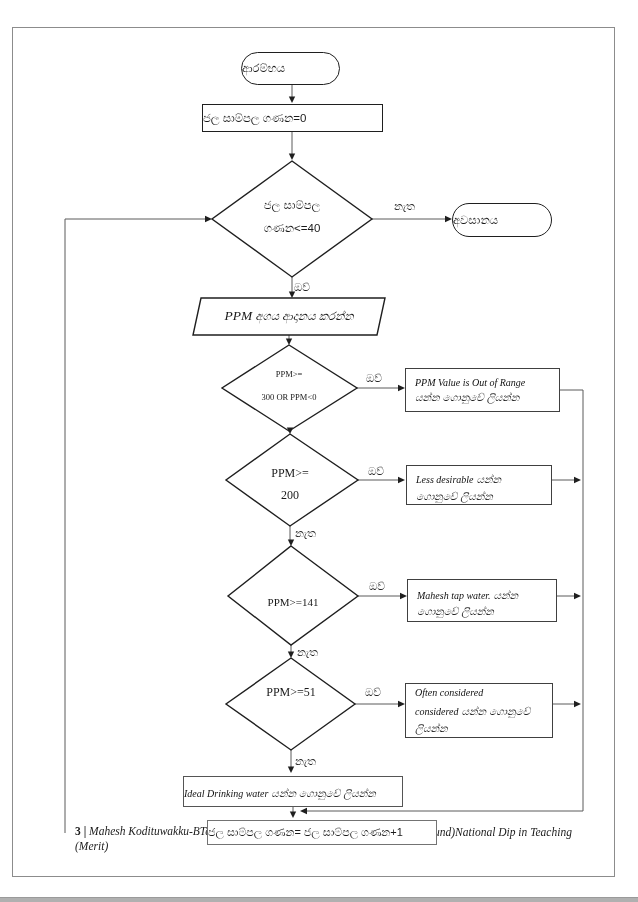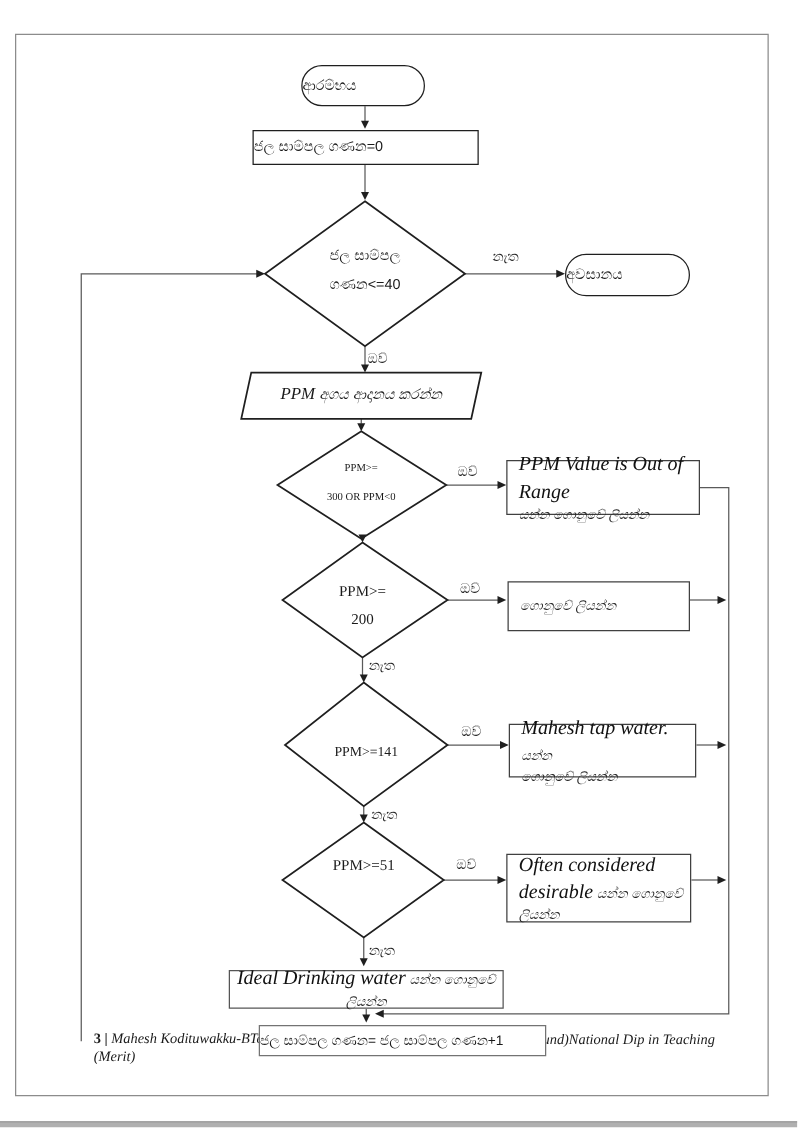--- a/index.html
+++ b/index.html
@@ -14,21 +14,21 @@
          display:flex;align-items:center;justify-content:flex-start;text-align:center;z-index:3;}
   .stadium{border-radius:17px;}
   .outbox{position:absolute;background:#fff;border:1px solid #404040;box-sizing:border-box;
           display:flex;flex-direction:column;justify-content:center;z-index:3;
           padding-left:9px;line-height:1.35;}
   .thinbox{border-width:1px;border-color:#555;}
   .si{font-size:11.5px;}
   .dtext{position:absolute;text-align:center;z-index:3;}
   .serif{font-family:"Liberation Serif","DejaVu Serif",serif;}
   .en-it{font-family:"Liberation Serif","DejaVu Serif",serif;font-style:italic;
-         font-size:16px;color:#111;}
+         font-size:10px;color:#111;}
   .si-it{font-style:italic;font-size:10.5px;color:#222;}
   .lbl{position:absolute;font-size:11px;color:#222;z-index:3;white-space:nowrap;}
   .foot{position:absolute;font-family:"Liberation Serif","DejaVu Serif",serif;
         font-style:italic;font-size:11.5px;color:#1a1a1a;z-index:2;white-space:nowrap;}
   .foot b{font-style:normal;}
 </style>
 </head>
 <body>
 
 <div id="stage">
@@ -134,31 +134,32 @@
   <div class="lbl" style="left:297px;top:646px;">නැත</div>
   <div class="lbl" style="left:365px;top:686px;">ඔව්</div>
   <div class="lbl" style="left:295px;top:755px;">නැත</div>
 
   <div class="outbox" style="left:405px;top:368px;width:155px;height:44px;">
     <div class="en-it">PPM Value is Out of Range</div>
     <div class="si-it">යන්න ගොනුවේ ලියන්න</div>
   </div>
 
   <div class="outbox" style="left:406px;top:465px;width:146px;height:40px;">
+    <div><span class="en-it">Less desirable</span><span class="si-it"> යන්න</span></div>
     <div class="si-it">ගොනුවේ ලියන්න</div>
   </div>
 
   <div class="outbox" style="left:407px;top:579px;width:150px;height:43px;">
     <div><span class="en-it">Mahesh tap water.</span><span class="si-it"> යන්න</span></div>
     <div class="si-it">ගොනුවේ ලියන්න</div>
   </div>
 
   <div class="outbox" style="left:405px;top:683px;width:148px;height:55px;">
     <div class="en-it">Often considered</div>
-    <div><span class="en-it">desirable</span><span class="si-it"> යන්න ගොනුවේ</span></div>
+    <div><span class="en-it">considered</span><span class="si-it"> යන්න ගොනුවේ</span></div>
     <div class="si-it">ලියන්න</div>
   </div>
 
   <div class="shape thinbox" style="left:183px;top:776px;width:220px;height:31px;border-width:1px;">
     <span><span class="en-it">Ideal Drinking water</span><span class="si-it"> යන්න ගොනුවේ ලියන්න</span></span>
   </div>
 
   <div class="shape si" style="left:207px;top:820px;width:230px;height:25px;border-width:1px;border-color:#737373;font-size:11px;">
     <span>ජල සාම්පල ගණන= ජල සාම්පල ගණන+1</span>
   </div>

